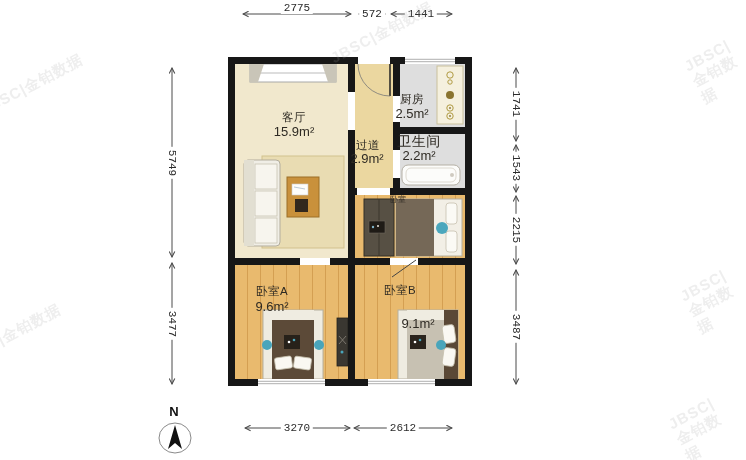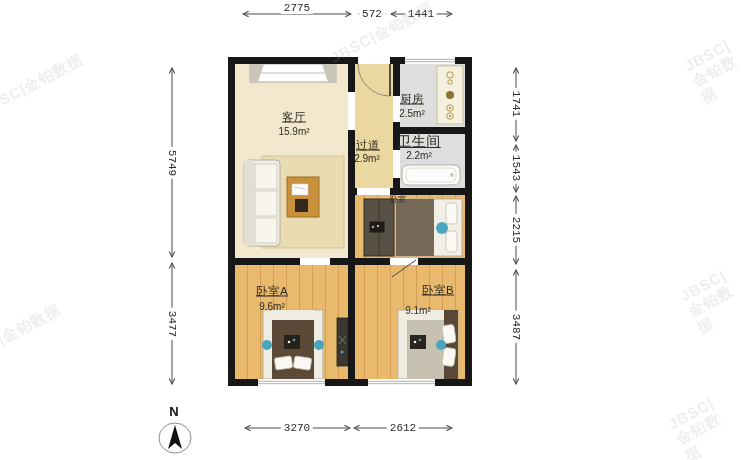--- a/index.html
+++ b/index.html
@@ -1,21 +1,21 @@
 <!DOCTYPE html>
 <html><head>
 <meta charset="utf-8">
 <style>
   html,body{margin:0;padding:0;background:#fff;}
   #stage{position:relative;width:746px;height:460px;background:#ffffff;overflow:hidden;
          font-family:"Liberation Sans","DejaVu Sans",sans-serif;}
   #plan-svg{position:absolute;left:0;top:0;}
   .txt{position:absolute;transform:translate(-50%,-50%);white-space:nowrap;color:#2e2a23;}
-  .room-name{font-size:11.5px;letter-spacing:.5px;text-decoration:underline;}
-  .room-area{font-size:10px;text-align:center;}
+  .room-name{font-size:11.5px;letter-spacing:.5px;}
+  .room-area{font-size:13px;text-align:center;}
   .room-name-sm{font-size:8px;font-family:Liberation Serif, serif;}
   .dim{font-size:11px;font-family:"Liberation Mono","DejaVu Sans Mono",monospace;
        color:#2b2b2b;background:#fff;padding:0 3px;}
   .dim.vert{transform:translate(-50%,-50%) rotate(90deg);}
   .north-label{font-size:13px;font-weight:bold;color:#111;}
   .wm{position:absolute;transform:translate(-50%,-50%) rotate(-28deg);
       font-size:15px;font-weight:bold;color:rgba(160,160,160,0.18);letter-spacing:1px;}
 </style>
 </head>
 <body>
@@ -206,22 +206,22 @@
   <span class="txt room-area" style="left:367px;top:158px">2.9m²</span>
 
   <span class="txt room-name" style="left:419px;top:142px;font-size:14px">卫生间</span>
   <span class="txt room-area" style="left:419px;top:155px">2.2m²</span>
 
   <span class="txt room-name-sm" style="left:398px;top:199px">卧室</span>
 
   <span class="txt room-name" style="left:272px;top:291px">卧室A</span>
   <span class="txt room-area" style="left:272px;top:306px">9.6m²</span>
 
-  <span class="txt room-name" style="left:438px;top:290px">卧室B</span>
-  <span class="txt room-area" style="left:418px;top:310px">9.1m²</span>
+  <span class="txt room-name" style="left:400px;top:290px">卧室B</span>
+  <span class="txt room-area" style="left:418px;top:323px">9.1m²</span>
 
   <span class="txt dim" style="left:297px;top:8px">2775</span>
   <span class="txt dim" style="left:372px;top:14px">572</span>
   <span class="txt dim" style="left:421px;top:14px">1441</span>
 
   <span class="txt dim vert" style="left:172px;top:163px">5749</span>
   <span class="txt dim vert" style="left:172px;top:324px">3477</span>
 
   <span class="txt dim vert" style="left:516px;top:104px">1741</span>
   <span class="txt dim vert" style="left:516px;top:168px">1543</span>

